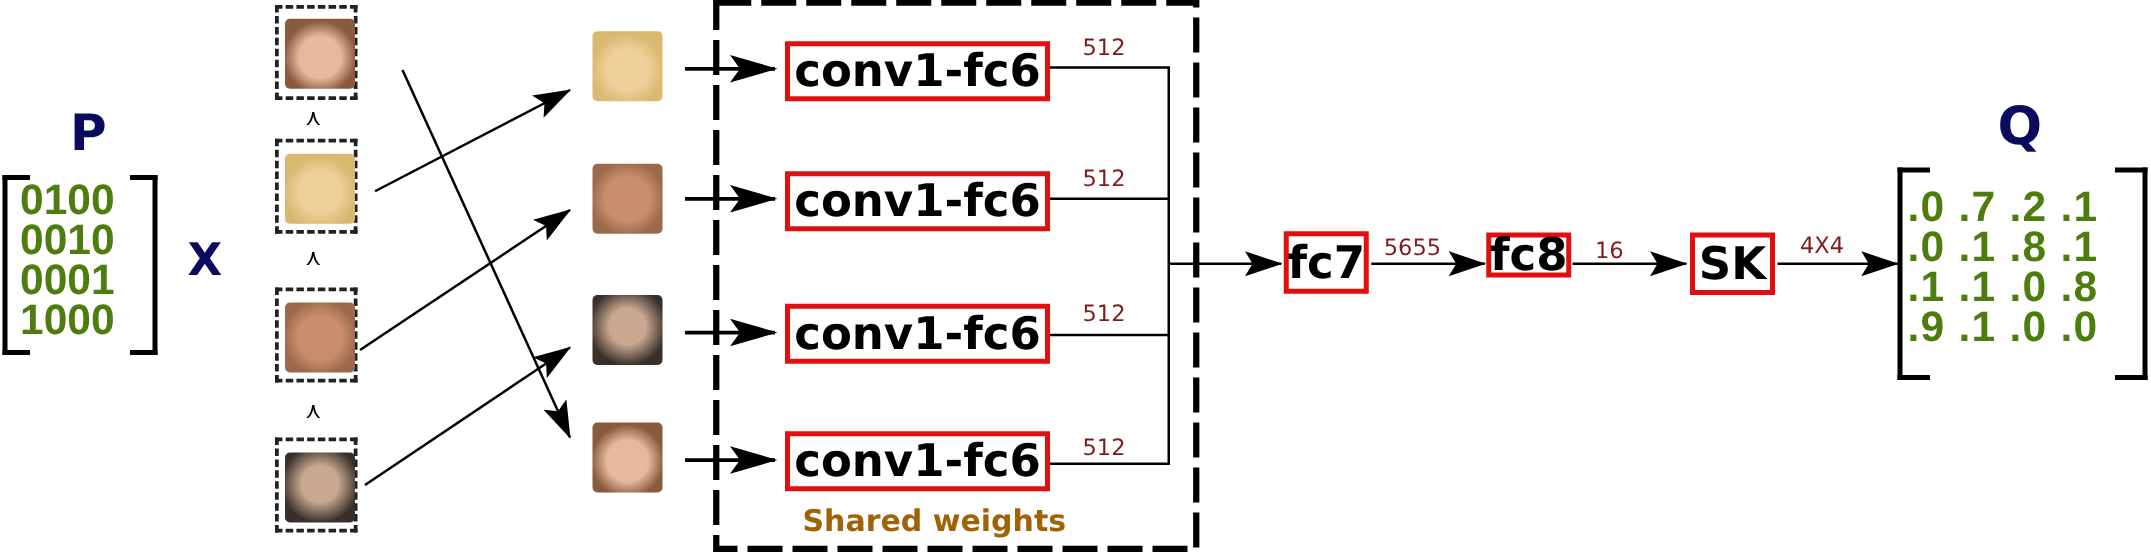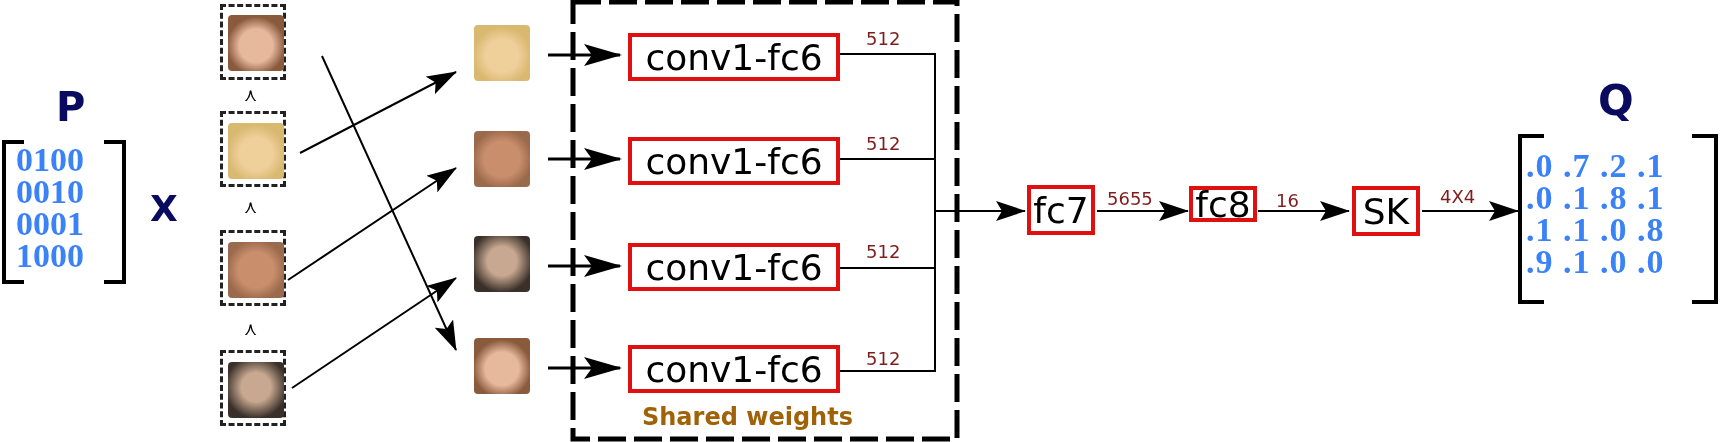--- a/index.html
+++ b/index.html
@@ -1,34 +1,34 @@
 <!DOCTYPE html>
 <html><head>
 <meta charset="utf-8">
 <style>
   html, body { margin: 0; padding: 0; background: #ffffff; }
   body { width: 1721px; height: 442px; position: relative; overflow: hidden;
          font-family: "DejaVu Sans", sans-serif; }
   svg.lines { position: absolute; left: 0; top: 0; }
   .matrix-title { position: absolute; color: #0a0a5e; font-weight: bold;
                   font-family: "DejaVu Sans", sans-serif; }
-  .matrix { position: absolute; color: #3b82f6; font-weight: bold;
-            font-family: Liberation Serif, serif; line-height: 32px; text-align: right; }
+  .matrix { position: absolute; color: #4d7c0f; font-weight: bold;
+            font-family: Liberation Sans, sans-serif; line-height: 32px; text-align: right; }
   .matrix .row { white-space: pre; }
   .bracket-l, .bracket-r { position: absolute; border: 4px solid #000; }
   .bracket-l { border-right: none; }
   .bracket-r { border-left: none; }
   .x-op { position: absolute; color: #0a0a5e; font-weight: bold; font-size: 36px; }
   .face { position: absolute; width: 56px; height: 56px; border-radius: 4px; overflow: hidden; }
   .dash-frame { position: absolute; width: 66px; height: 76px;
                 border: 3px dashed #222; box-sizing: border-box; }
   .succ { position: absolute; font-size: 18px; color: #000; }
   .redbox { position: absolute; border: 4px solid #e01010; box-sizing: border-box;
             background: #fff; display: flex; align-items: center; justify-content: center;
-            color: #000; }
+            color: #000; font-weight: bold; }
   .conv { width: 212px; height: 48px; font-size: 36px; }
   .small { font-size: 36px; }
   .dimlabel { position: absolute; font-size: 18px; color: #7f1d1d; }
   .shared { position: absolute; font-weight: bold; font-size: 24px; color: #a16207; }
 </style>
 </head>
 <body>
 
 <svg class="lines" width="1721" height="442">
   <defs>

